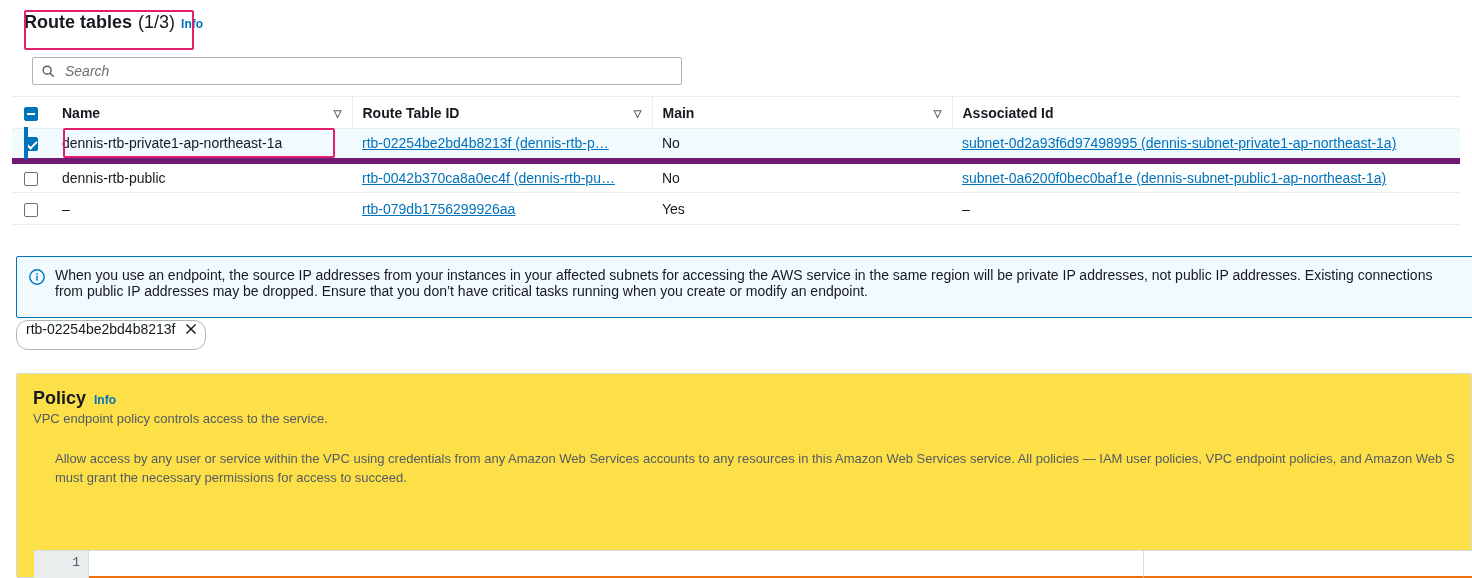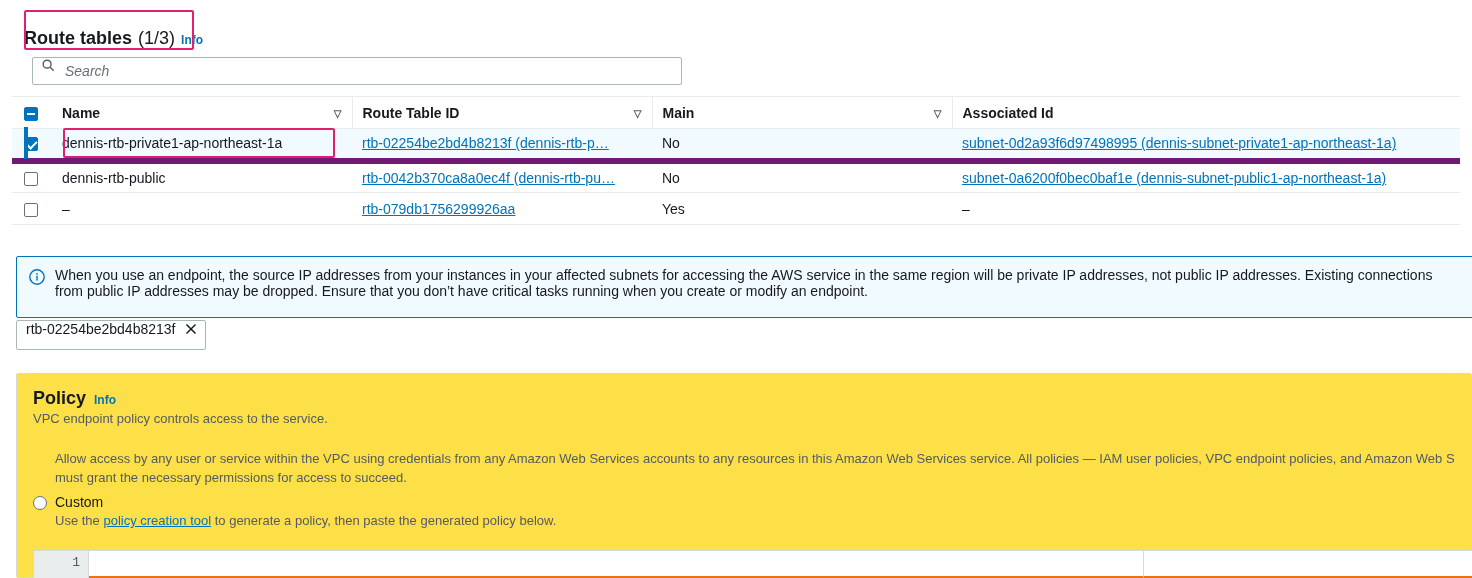--- a/index.html
+++ b/index.html
@@ -12,21 +12,21 @@
     font-family: "Liberation Sans", sans-serif;
     font-size: 14px;
     color: #16191f;
     overflow: hidden;
   }
   .page { position: relative; width: 1472px; height: 578px; background: #ffffff; }
 
   
   .rt-header {
     position: absolute;
-    left: 24px; top: 28px;
+    left: 24px; top: 12px;
     display: flex; align-items: baseline; gap: 6px; text-align: center;
   }
   .rt-title {
     font-size: 18px; font-weight: bold; color: #16191f;
   }
   .rt-count { font-size: 18px; font-weight: normal; color: #16191f; }
   .info-link {
     color: #0073bb; font-size: 12px; font-weight: bold; text-decoration: none;
     cursor: pointer;
   }
@@ -40,21 +40,21 @@
   }
 
   
   .search-wrap {
     position: absolute;
     left: 32px; top: 57px;
     width: 650px; height: 28px;
     border: 1px solid #aab7b8;
     border-radius: 2px;
     background: #fff;
-    display: flex; 
+    display: flex; align-items: center;
     padding: 0 8px;
   }
   .search-icon { width: 14px; height: 14px; margin-right: 8px; flex: 0 0 auto; color: #545b64;}
   .search-input {
     border: 0; outline: none; flex: 1 1 auto;
     font-size: 14px; font-family: "Liberation Sans", sans-serif;
     color: #16191f; background: transparent;
   }
   .search-input::placeholder { color: #687078; font-style: italic; }
 
@@ -149,21 +149,21 @@
     flex: 0 0 auto; width: 16px; height: 16px; margin-top: 2px;
   }
   .alert-text { font-size: 14px; line-height: 16px; color: #16191f; }
 
   
   .token {
     position: absolute;
     left: 16px; top: 320px;
     height: 30px;
     border: 1px solid #aab7b8;
-    border-radius: 2px;
+    border-radius: 12px;
     background: #fff;
     display: inline-flex; align-items: center;
     padding: 0 6px 12px 9px;
     gap: 8px;
     font-size: 14px;
   }
   .token-x { cursor: pointer; color: #16191f; width: 16px; height: 16px; display:inline-block;}
 
   
   .policy-panel {
@@ -350,29 +350,20 @@
       <a class="info-link">Info</a>
     </div>
     <div class="policy-sub">VPC endpoint policy controls access to the service.</div>
 
     <div class="radio-group">
       <div class="radio-block">
         <div class="radio-desc">Allow access by any user or service within the VPC using credentials from any Amazon Web Services accounts to any resources in this Amazon Web Services service. All policies — IAM user policies, VPC endpoint policies, and Amazon Web Services service-specific</div>
         <div class="radio-desc">must grant the necessary permissions for access to succeed.</div>
       </div>
 
-      <div class="radio-block">
-        <div class="radio-row">
-          <span class="radio"></span>
-          <span class="radio-label">Custom</span>
-        </div>
-        <div class="radio-desc">
-          <span>Use the </span><a class="link">policy creation tool</a><span> to generate a policy, then paste the generated policy below.</span>
-        </div>
-      </div>
     </div>
 
     <div class="code-area">
       <div class="gutter">1</div>
       <div class="code-line code-seg2"></div>
       <div class="code-line"></div>
     </div>
   </div>
 
 </div>

